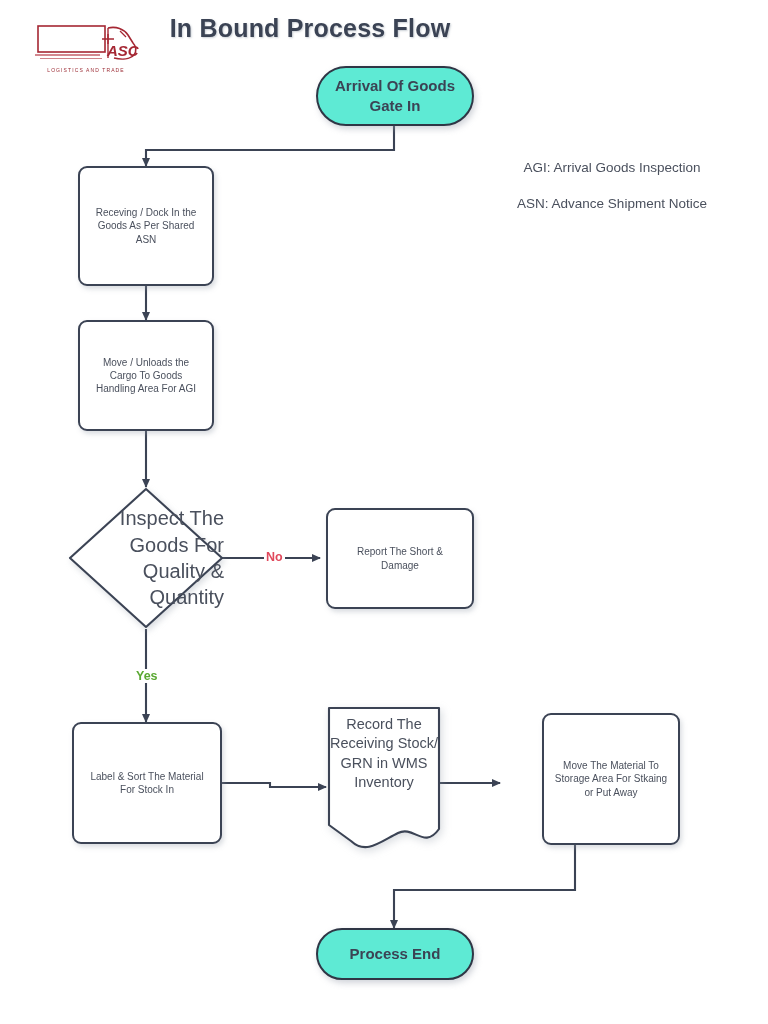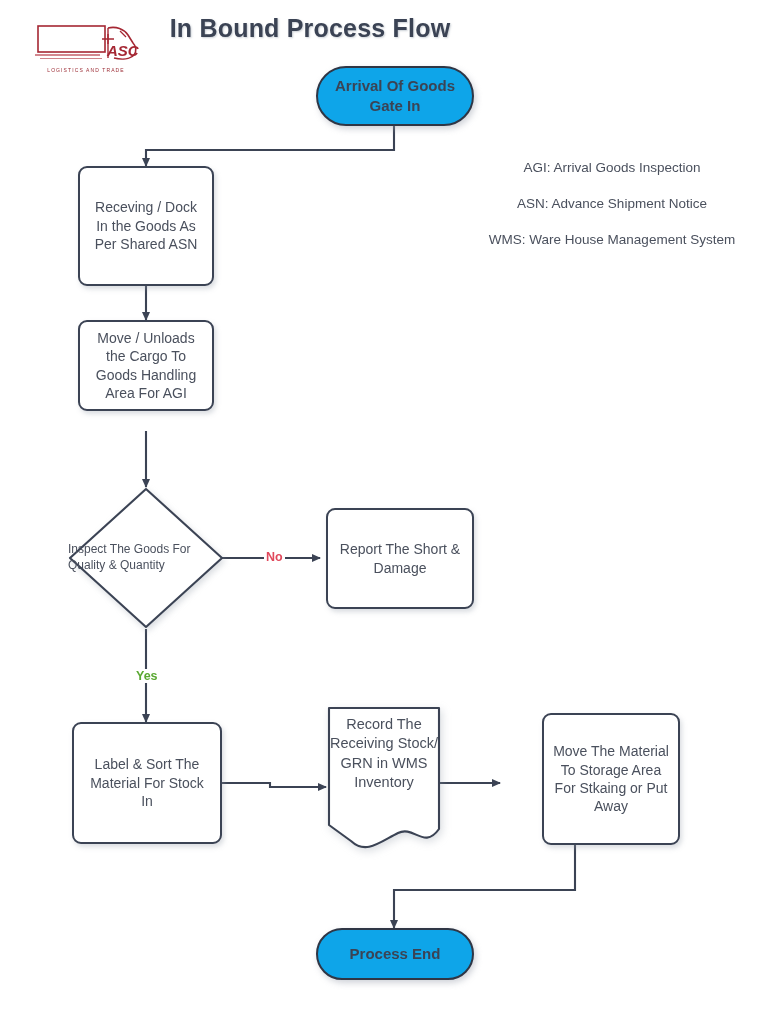--- a/index.html
+++ b/index.html
@@ -85,25 +85,25 @@
     align-items: center;
     justify-content: center;
     text-align: center;
     line-height: 1.32;
     color: #4a505d;
   }
   .node-box {
     background: #ffffff;
     border: 2.1px solid #3b4354;
     border-radius: 9px;
-    font-size: 14px;
+    font-size: 10px;
     box-shadow: 2px 3px 5px rgba(150,158,170,0.35);
   }
   .node-terminal {
-    background: #0ea5e9;
+    background: #5eead4;
     border: 2.2px solid #2f3645;
     border-radius: 999px;
     font-size: 15px;
     font-weight: bold;
     color: #3b4354;
     box-shadow: 2px 3px 6px rgba(150,158,170,0.45);
   }
   .node-diamond-wrap {
     position: absolute;
   }
@@ -115,22 +115,22 @@
   }
   .node-diamond-label {
     position: absolute;
     left: 0;
     top: 0;
     width: 100%;
     height: 100%;
     display: flex;
     align-items: center;
     justify-content: center;
-    text-align: left;
-    font-size: 12px;
+    text-align: right;
+    font-size: 20px;
     color: #4a505d;
     line-height: 1.32;
   }
   .node-doc-wrap { position: absolute; }
   .node-doc-wrap svg {
     position: absolute;
     left: 0; top: 0;
     filter: drop-shadow(2px 3px 4px rgba(150,158,170,0.35));
   }
   .node-doc-label {
@@ -215,28 +215,27 @@
     <path d="M575,845 L575,890 L394,890 L394,928" marker-end="url(#arrow)"></path>
   </g>
 </svg>
 
 <div class="edge-label" id="edge-label-no">No</div>
 <div class="edge-label" id="edge-label-yes">Yes</div>
 
 <div id="legend">
   <div class="legend-row">AGI: Arrival Goods Inspection</div>
   <div class="legend-row">ASN: Advance Shipment Notice</div>
-  <div class="legend-row">WMS: Ware House Management System</div>
 </div>
 
 <div class="node node-terminal" style="left:316px; top:66px; width:158px; height:60px;">Arrival Of Goods Gate In</div>
 
 <div class="node node-box" style="left:78px; top:166px; width:136px; height:120px; padding:0 10px;">Receving / Dock In the Goods As Per Shared ASN</div>
 
-<div class="node node-box" style="left:78px; top:320px; width:136px; height:91px; padding:8px 10px;">Move / Unloads the Cargo To Goods Handling Area For AGI</div>
+<div class="node node-box" style="left:78px; top:320px; width:136px; height:111px; padding:8px 10px;">Move / Unloads the Cargo To Goods Handling Area For AGI</div>
 
 <div class="node-diamond-wrap" style="left:68px; top:487px; width:156px; height:142px;">
   <svg width="156" height="142" viewBox="0 0 156 142">
     <polygon points="78,2 154,71 78,140 2,71" fill="#ffffff" stroke="#3b4354" stroke-width="2.1" stroke-linejoin="round"></polygon>
   </svg>
   <div class="node-diamond-label">Inspect The Goods For Quality &amp; Quantity</div>
 </div>
 
 <div class="node node-box" style="left:326px; top:508px; width:148px; height:101px; padding:0 10px;">Report The Short &amp; Damage</div>
 

